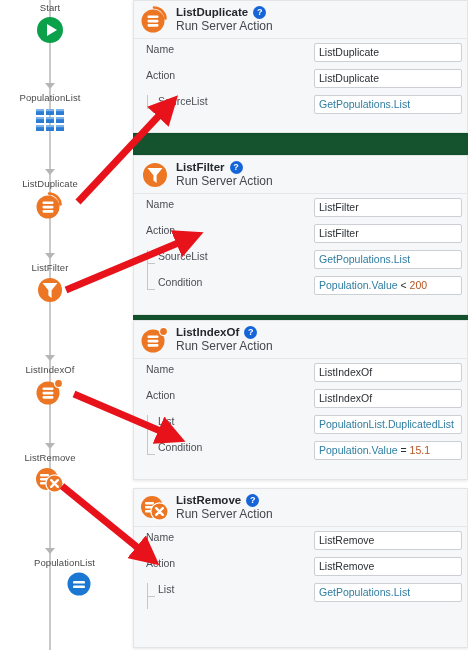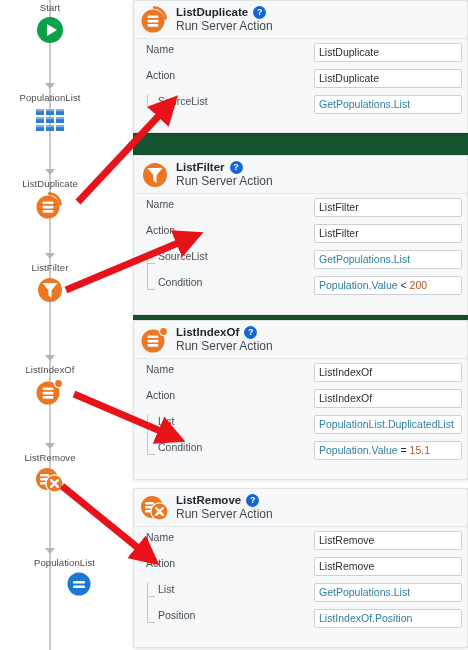--- a/index.html
+++ b/index.html
@@ -369,28 +369,20 @@
             <div class="field">ListRemove</div>
           </div>
           <div class="row nested">
             <div class="tree">
               <div class="v full"></div>
               <div class="h"></div>
             </div>
             <div class="row-label">List</div>
             <div class="field expr">GetPopulations.List</div>
           </div>
-          <div class="row nested">
-            <div class="tree">
-              <div class="v half"></div>
-              <div class="h"></div>
-            </div>
-            <div class="row-label">Position</div>
-            <div class="field expr">ListIndexOf.Position</div>
-          </div>
         </div>
       </div>
     </div>
 
   <svg id="annot" viewBox="0 0 468 650" width="468" height="650">
       <defs>
         <marker id="ah" markerWidth="4.2" markerHeight="4.2" refX="2.1" refY="2.1" orient="auto">
           <path d="M0,0 L4.2,2.1 L0,4.2 z" fill="#e8131a"></path>
         </marker>
       </defs>

